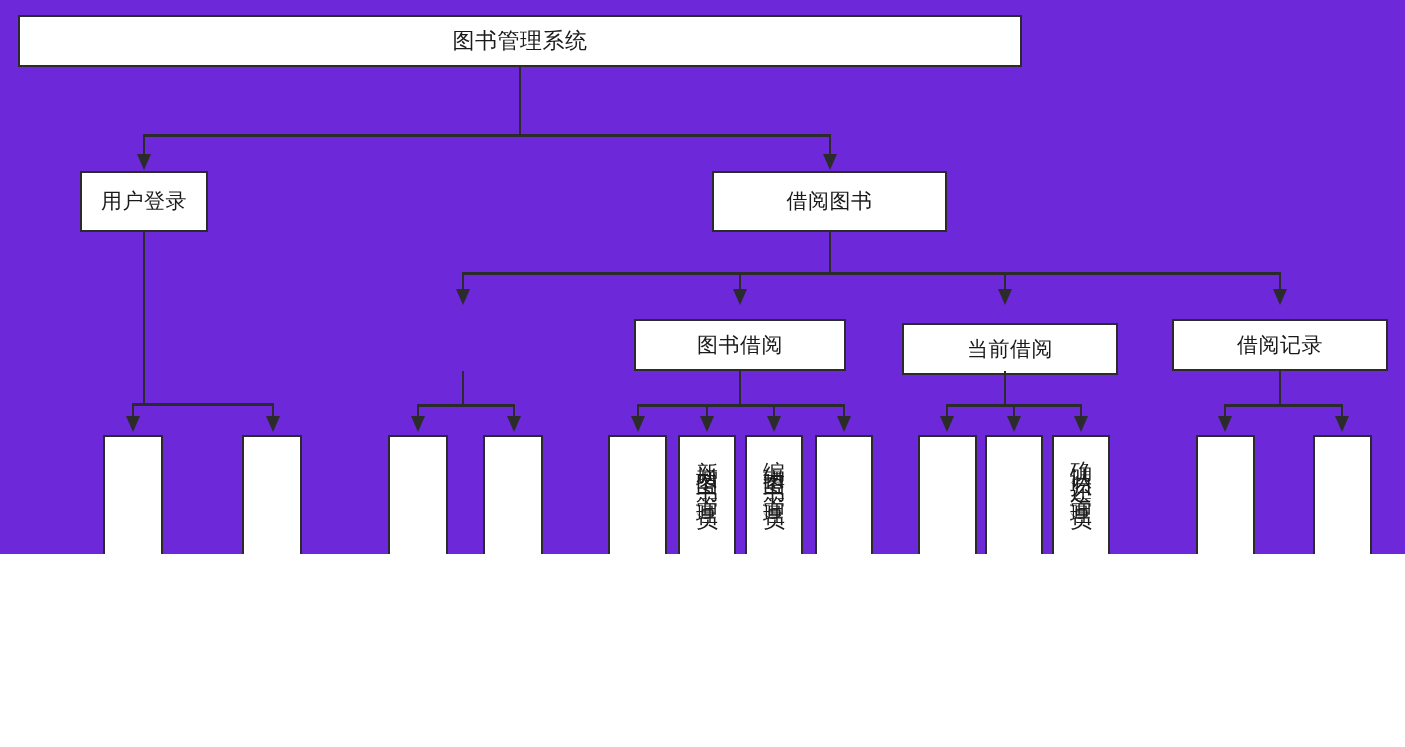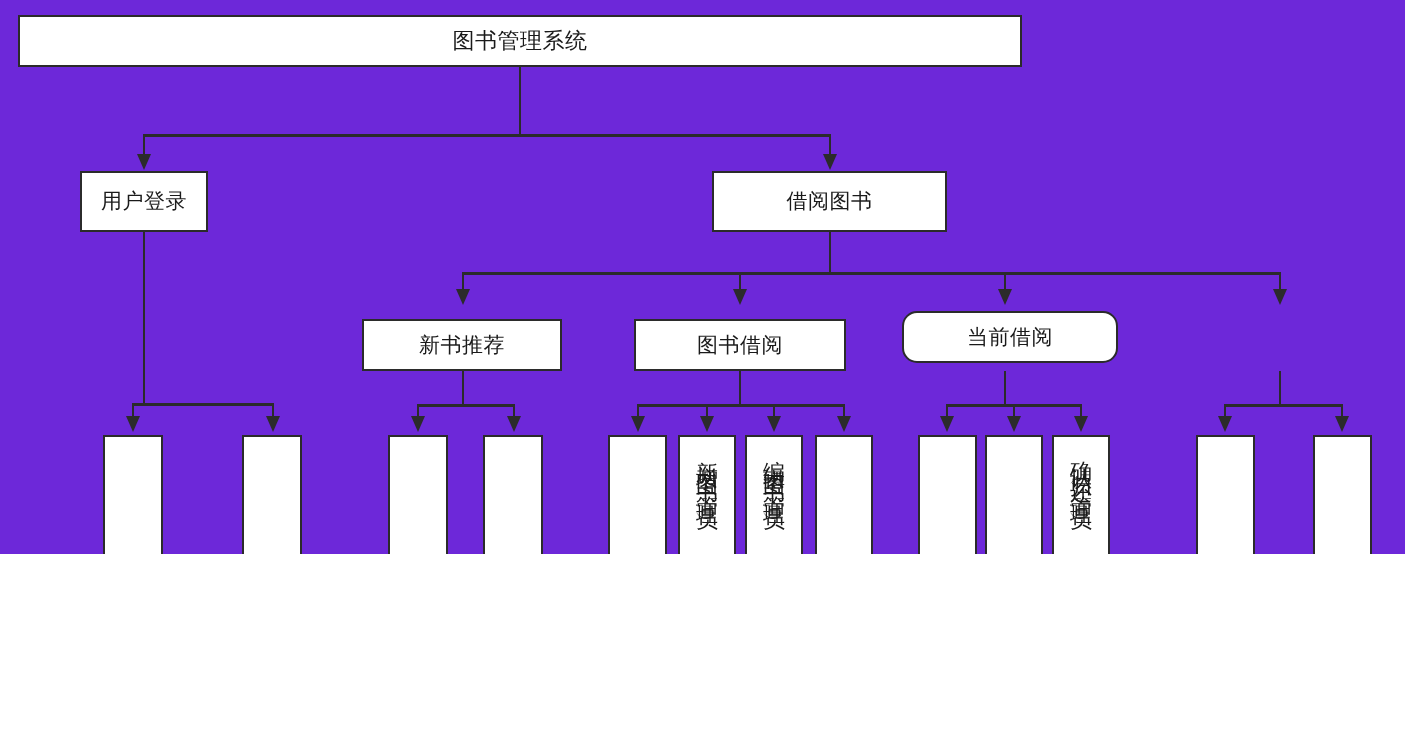--- a/index.html
+++ b/index.html
@@ -120,28 +120,28 @@
   <div class="hline" style="left:462px; top:272px; width:819px; height:3px;"></div>
   <div class="vline" style="left:462px; top:272px; height:20px;"></div>
   <div class="arrow" style="left:456px; top:289px;"></div>
   <div class="vline" style="left:739px; top:272px; height:20px;"></div>
   <div class="arrow" style="left:733px; top:289px;"></div>
   <div class="vline" style="left:1004px; top:272px; height:20px;"></div>
   <div class="arrow" style="left:998px; top:289px;"></div>
   <div class="vline" style="left:1279px; top:272px; height:20px;"></div>
   <div class="arrow" style="left:1273px; top:289px;"></div>
 
-  <div class="node" style="left:362px; top:319px; width:200px; height:52px;">
-    <span class="label">新书推荐</span>
-  </div>
   <div class="node" style="left:634px; top:319px; width:212px; height:52px;text-align:center;">
     <span class="label">图书借阅</span>
   </div>
-  <div class="node" style="left:902px; top:311px; width:216px; height:52px;border-radius:15px;">
+  <div class="node" style="left:902px; top:323px; width:216px; height:52px;">
     <span class="label">当前借阅</span>
+  </div>
+  <div class="node" style="left:1172px; top:319px; width:216px; height:52px;">
+    <span class="label">借阅记录</span>
   </div>
 
   <div class="vline" style="left:462px; top:371px; height:34px;"></div>
   <div class="hline" style="left:417px; top:404px; width:98px; height:3px;"></div>
   <div class="vline" style="left:417px; top:404px; height:14px;"></div>
   <div class="arrow" style="left:411px; top:416px;"></div>
   <div class="vline" style="left:513px; top:404px; height:14px;"></div>
   <div class="arrow" style="left:507px; top:416px;"></div>
 
   <div class="vline" style="left:739px; top:371px; height:34px;"></div>

